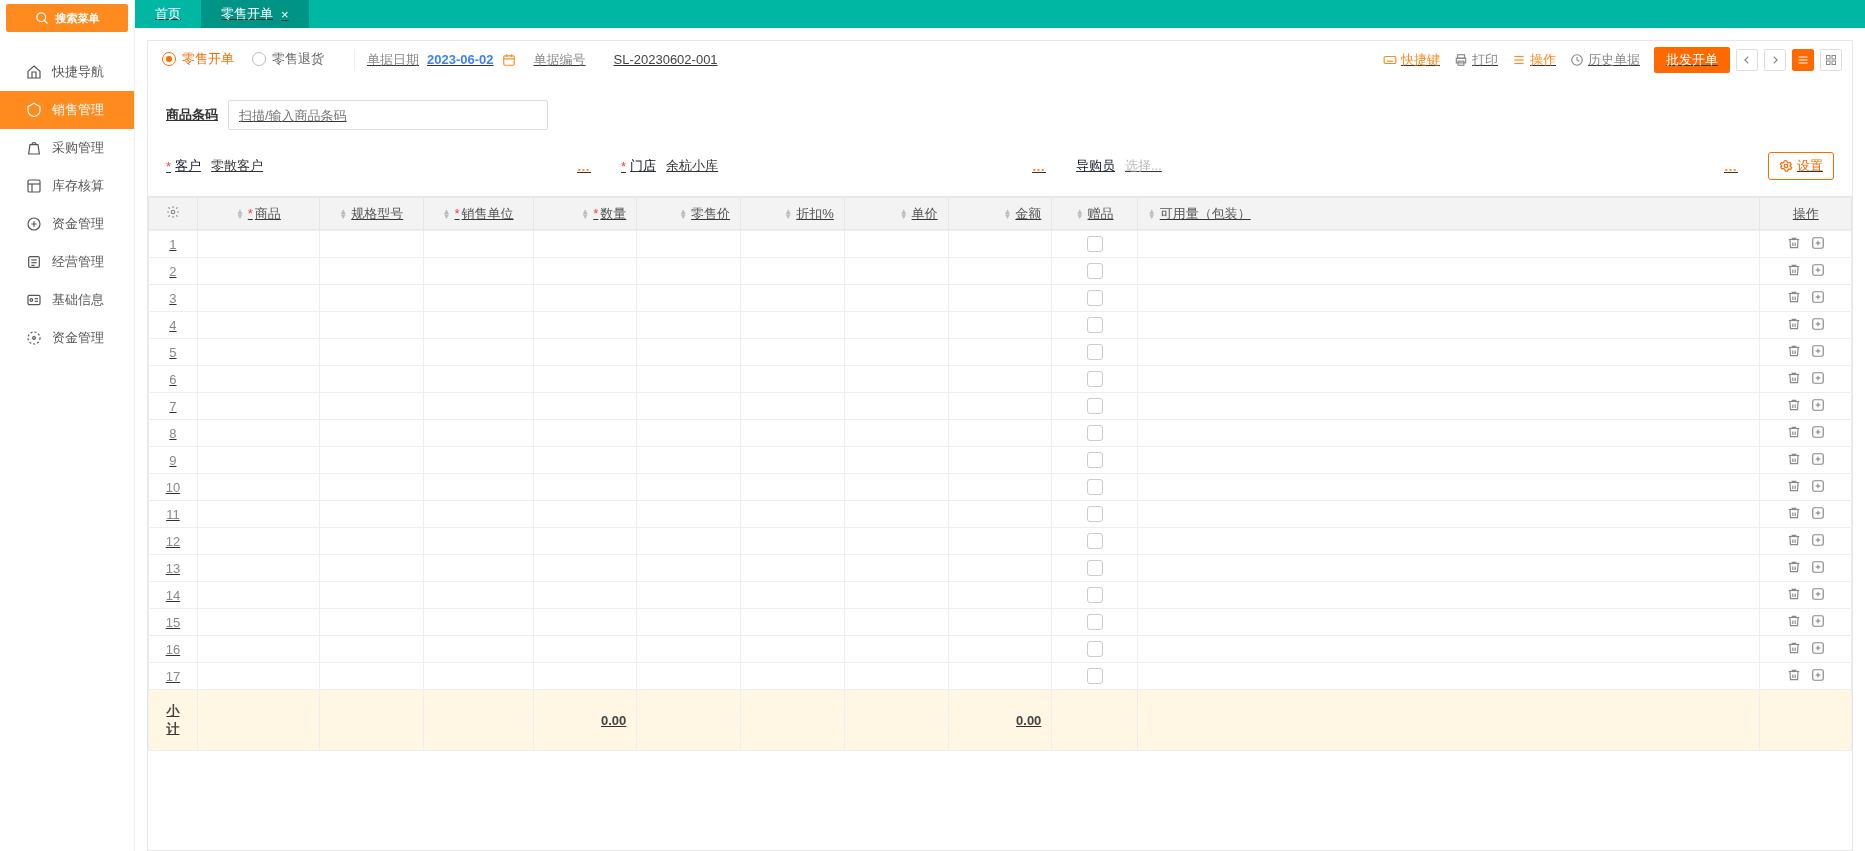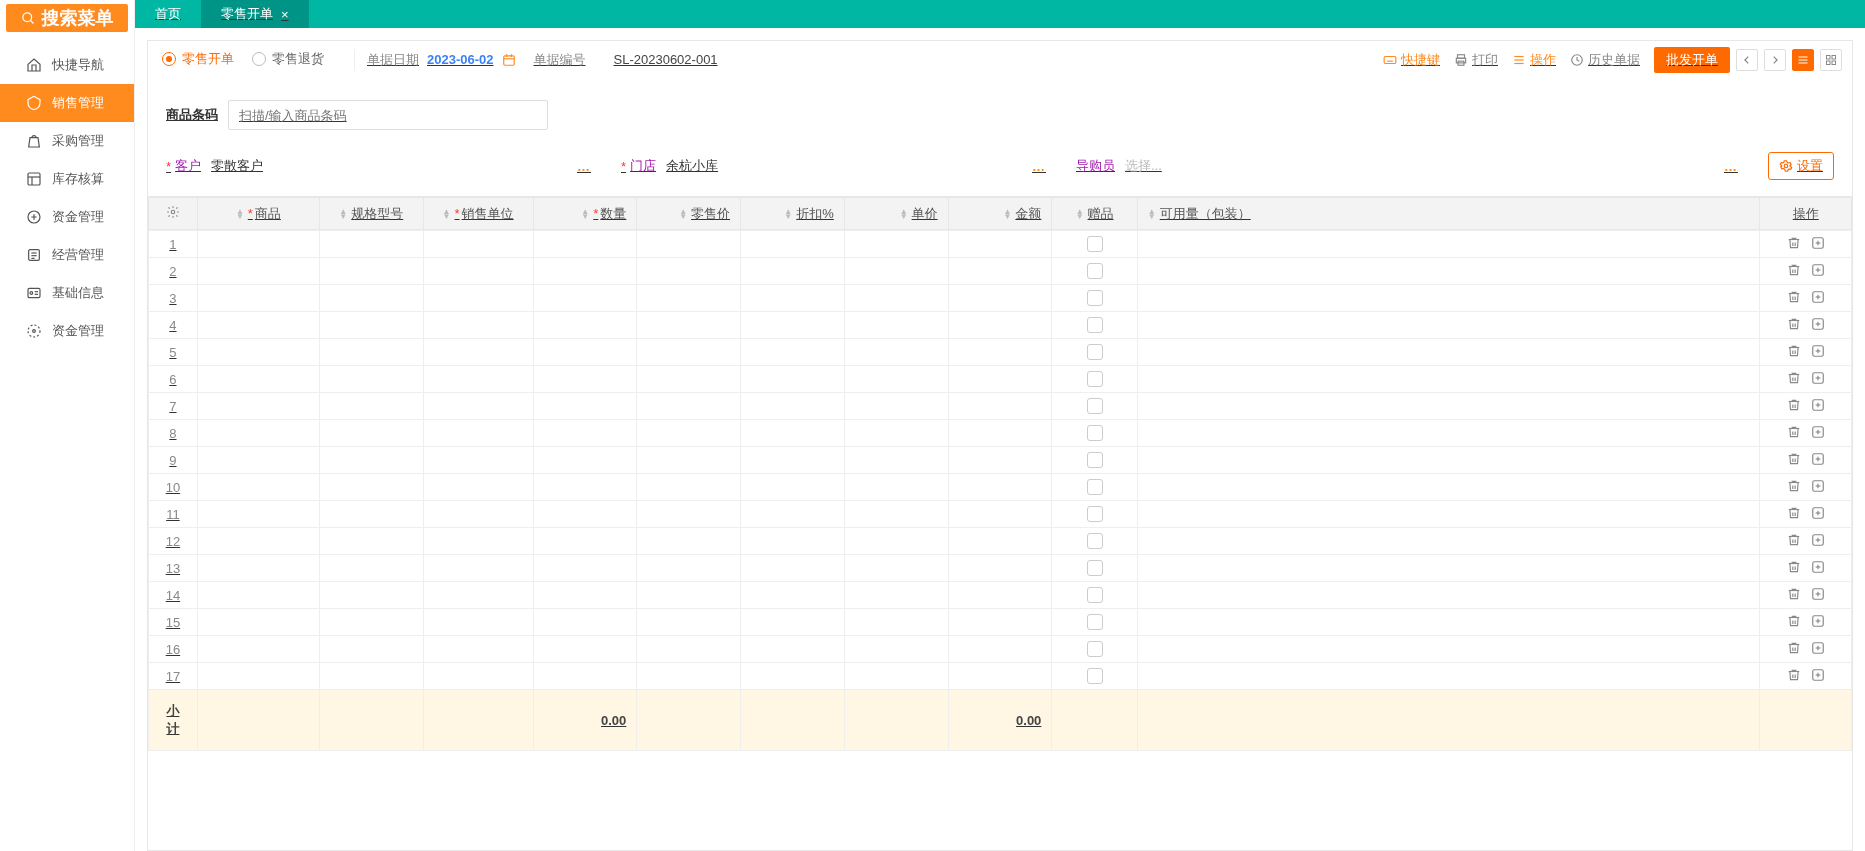--- a/index.html
+++ b/index.html
@@ -17,27 +17,27 @@
 
 .sidebar {
   width: 135px;
   background: #fff;
   display: flex;
   flex-direction: column;
   border-right: 1px solid #eee;
 }
 .sidebar-search {
   height: 28px;
-  margin: 4px 6px 0 6px;
+  margin: 4px 6px 7px 6px;
   background: #ff8a1e;
   display: flex;
   align-items: center;
   justify-content: center;
   color: #fff;
-  font-size: 18px;
+  font-size: 11px;
   font-weight: 700;
   border-radius: 2px;
   cursor: pointer;
 }
 .sidebar-search svg { margin-right: 6px; }
 .sidebar-item {
   height: 38px;
   display: flex;
   align-items: center;
   padding-left: 26px;
@@ -151,21 +151,21 @@
   padding: 0 10px; font-size: 13px; color: #555;
 }
 
 
 .info-row {
   padding: 14px 18px 16px 18px;
   display: flex; align-items: center;
 }
 .info-block { display: flex; align-items: center; flex: 1; }
 .info-block .req { color: #ff3a30; margin-right: 4px; }
-.info-block .lbl { color: #a21caf; margin-right: 10px; }
+.info-block .lbl { color: #0f172a; margin-right: 10px; }
 .info-block .val { color: #333; }
 .info-block .placeholder { color: #bbb; }
 .info-block .dots { color: #ff8a1e; font-weight: 700; letter-spacing: 1px; margin-left: auto; margin-right: 30px; cursor: pointer; }
 .settings-btn {
   border: 1px solid #ff6a00; color: #ff6a00;
   padding: 4px 10px; border-radius: 3px;
   display: inline-flex; align-items: center; cursor: pointer;
 }
 .settings-btn svg { margin-right: 4px; }
 

